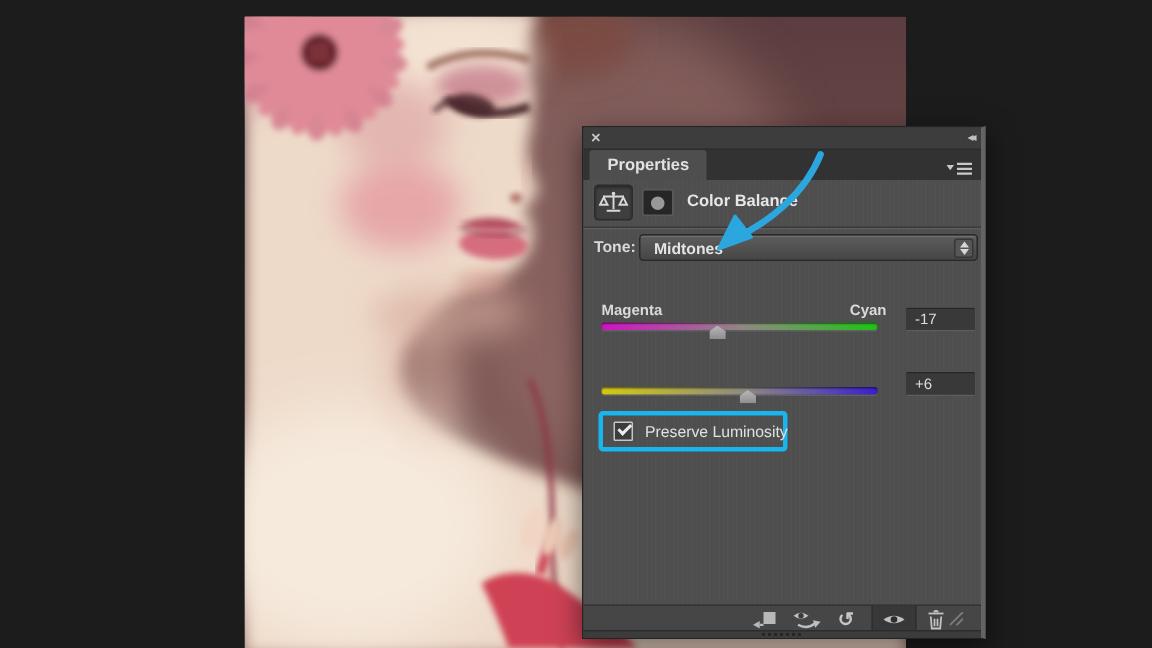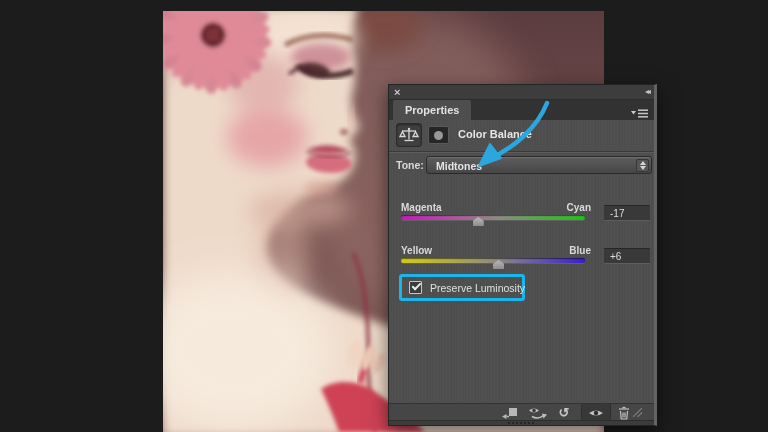--- a/index.html
+++ b/index.html
@@ -258,24 +258,20 @@
         <div class="slider-labels">
           <span>Magenta</span>
           <span>Cyan</span>
         </div>
         <div class="slider-track" style="background: linear-gradient(90deg, rgb(207, 20, 194), rgb(142, 138, 130) 52%, rgb(31, 195, 22));"></div>
         <div class="slider-thumb" style="left: 83.78px;"></div>
         <div class="value-box">-17</div>
       </div>
 
       <div class="slider" style="top:125px">
-        <div class="slider-labels">
-          <span>Yellow</span>
-          <span>Blue</span>
-        </div>
         <div class="slider-track" style="background: linear-gradient(90deg, rgb(211, 203, 18), rgb(142, 138, 130) 52%, rgb(58, 31, 206));"></div>
         <div class="slider-thumb" style="left: 104.02px;"></div>
         <div class="value-box">+6</div>
       </div>
 
       <div class="highlight-box" style="border-color: rgb(24, 182, 236);">
         <div class="checkbox checked">
           <span class="check"></span>
         </div>
         <span class="cb-label">Preserve Luminosity</span>

